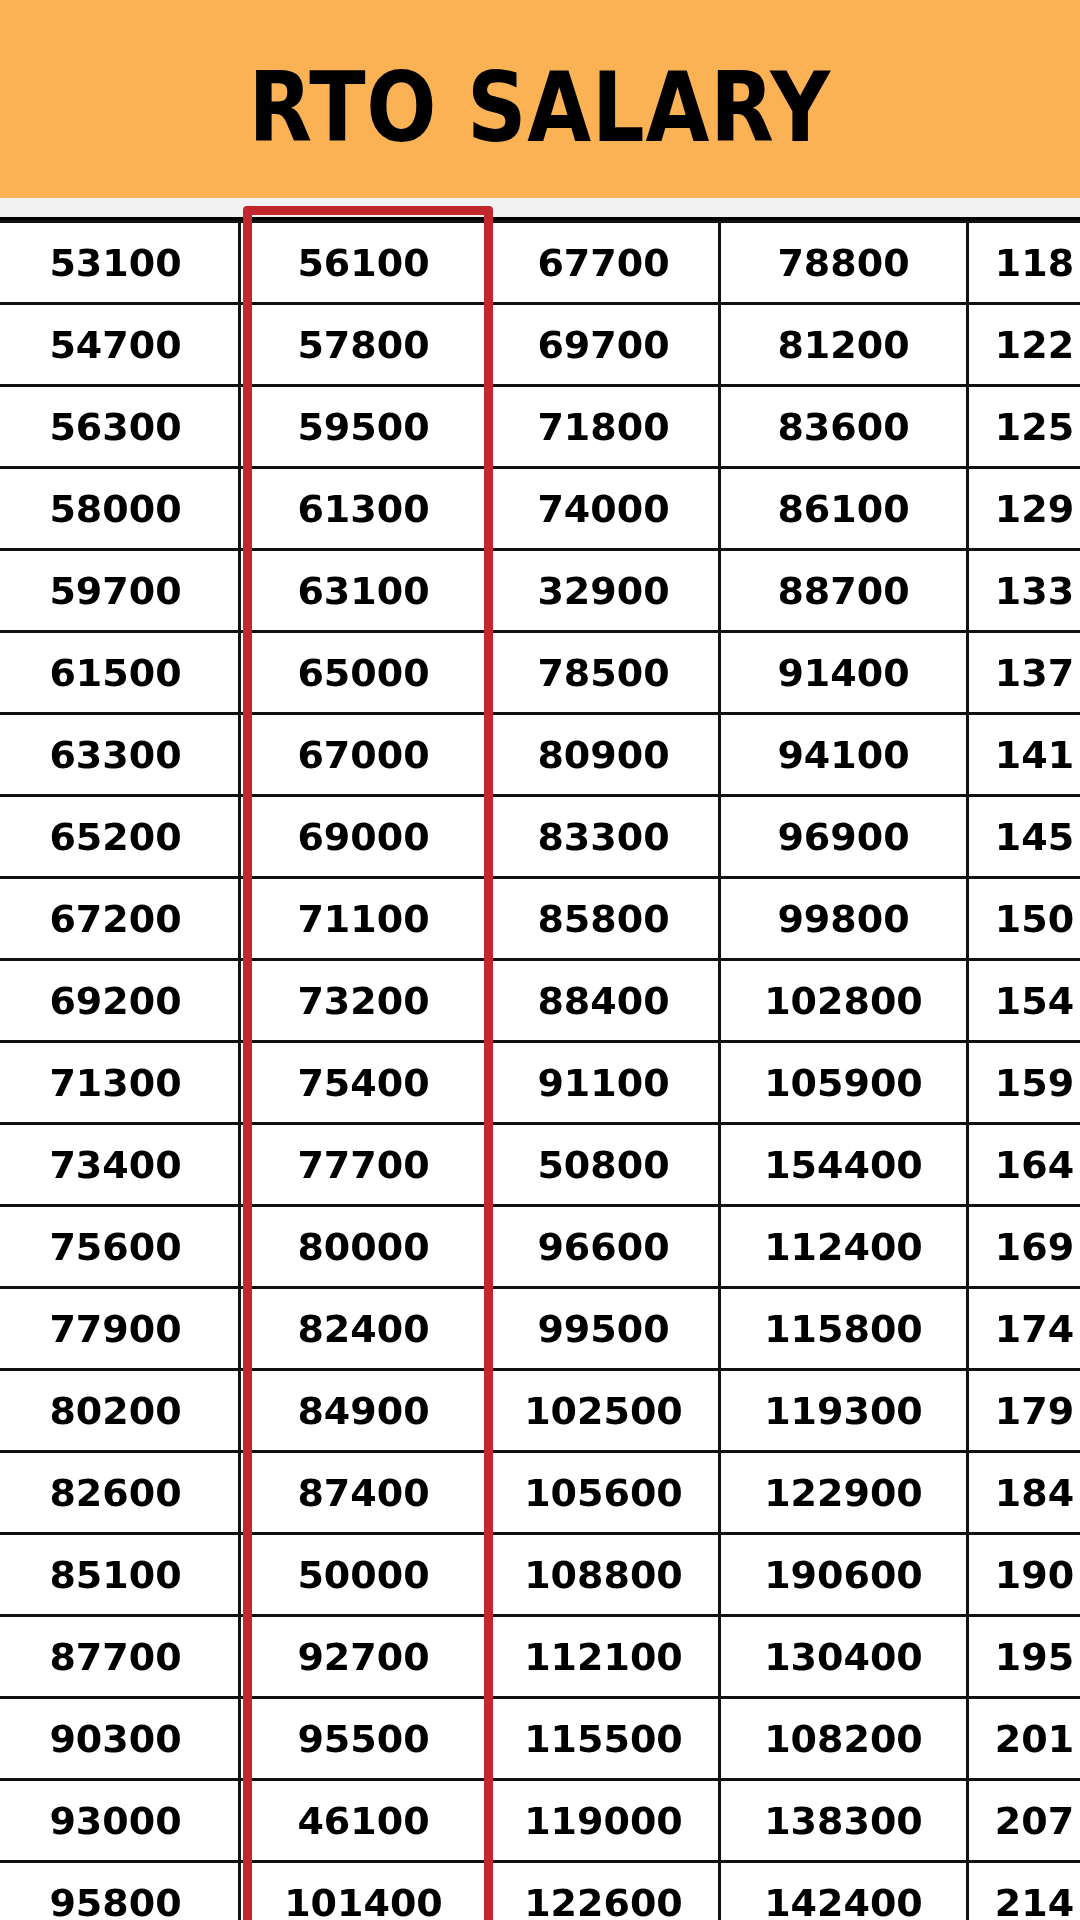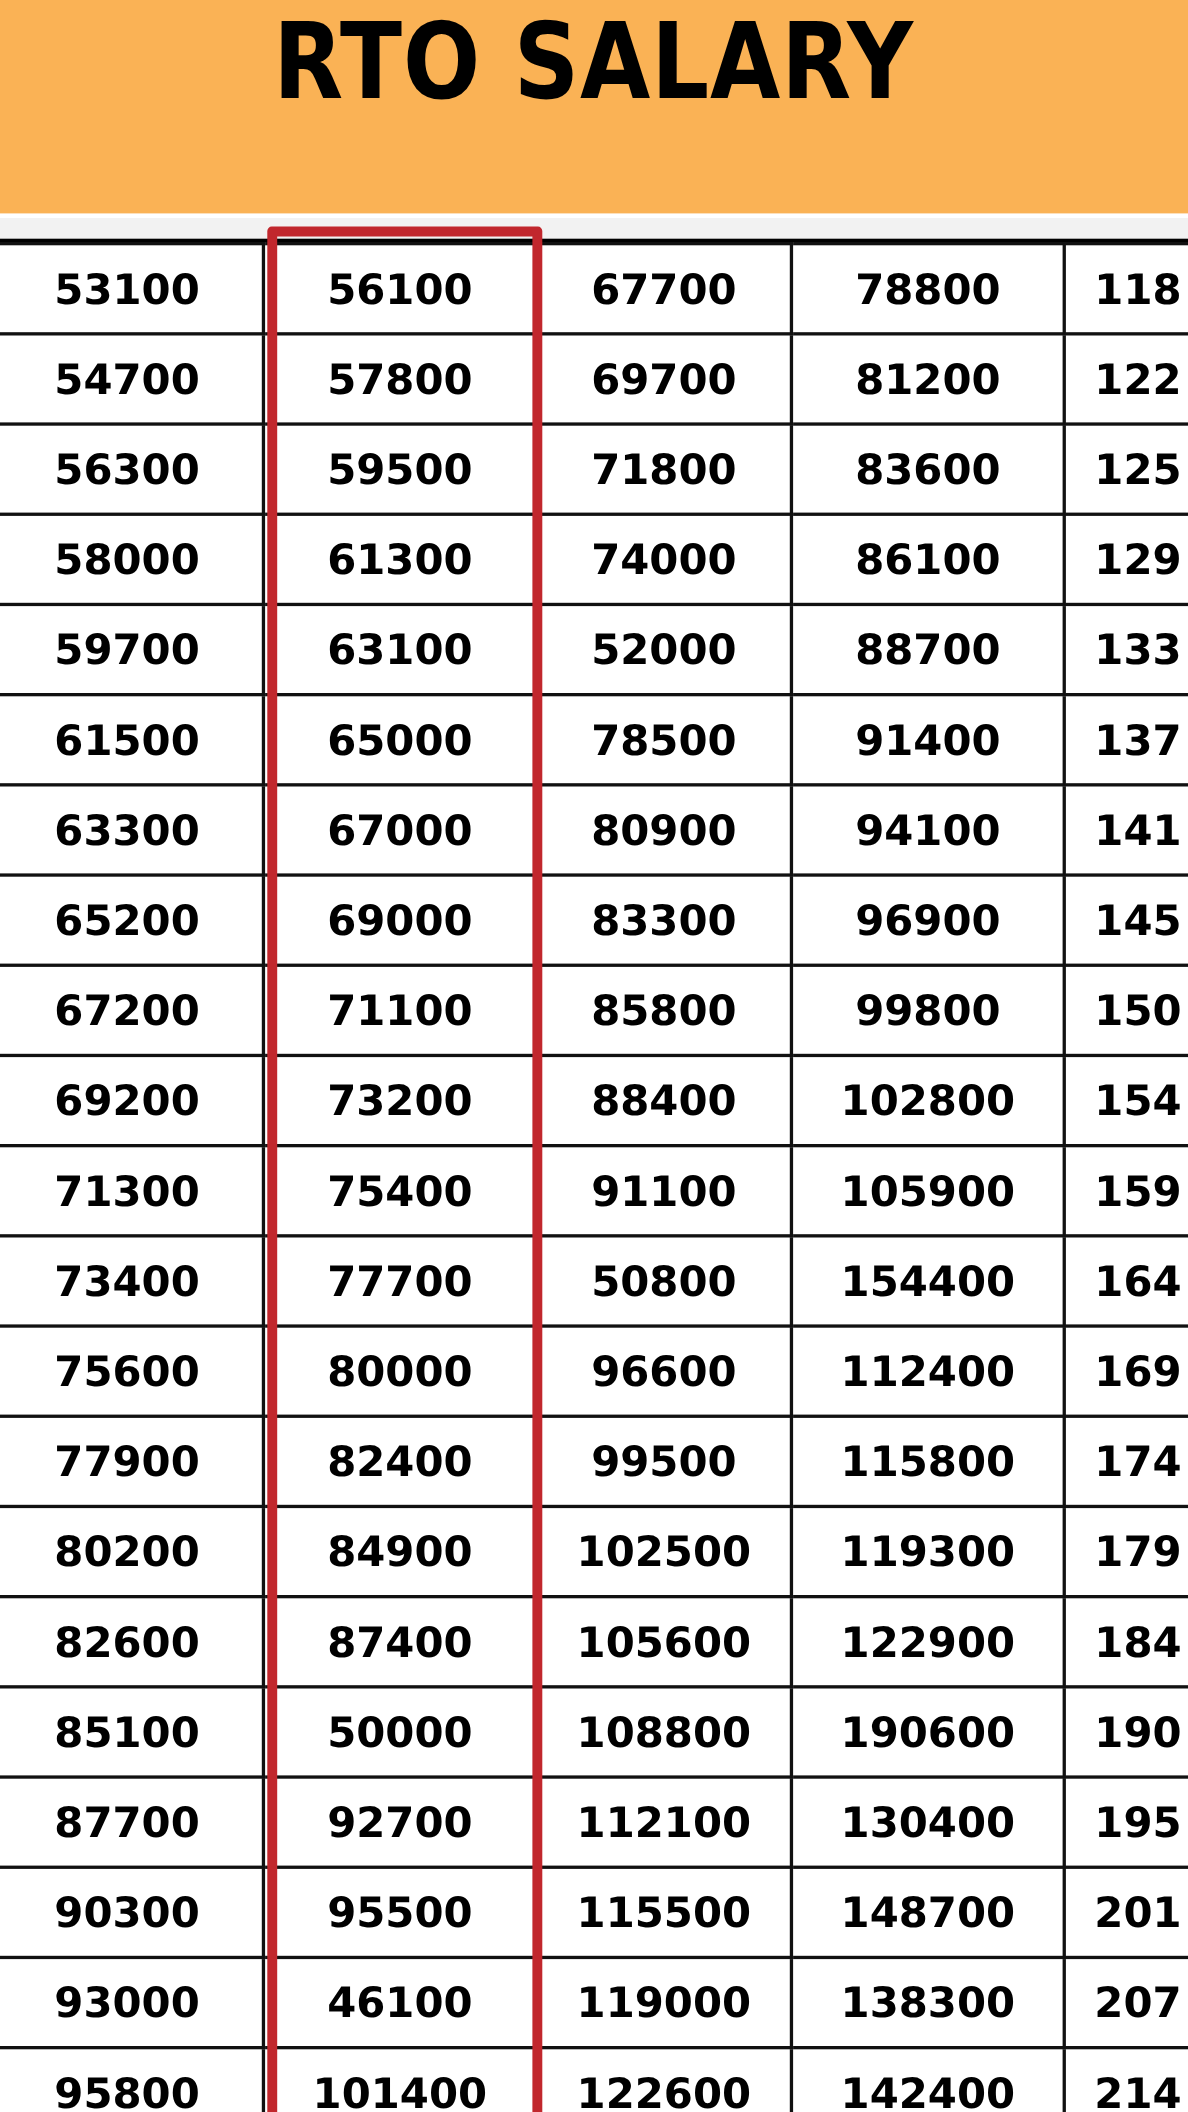--- a/index.html
+++ b/index.html
@@ -12,23 +12,24 @@
     height: 1920px;
     position: relative;
     overflow: hidden;
     font-family: "Liberation Sans", sans-serif;
   }
   #banner {
     position: absolute;
     left: 0;
     top: 0;
     width: 1080px;
-    height: 194px;
+    height: 216px;
     background: #fab255;
     display: flex;
+    align-items: center;
     justify-content: center;
     box-sizing: border-box;
   }
   #banner-title {
     font-family: "DejaVu Sans", sans-serif;
     font-weight: 700;
     font-size: 96px;
     letter-spacing: 1px;
     color: #000000;
     transform: scaleX(0.86);
@@ -149,21 +150,21 @@
         <tr>
           <td>58000</td>
           <td>61300</td>
           <td>74000</td>
           <td>86100</td>
           <td>129</td>
         </tr>
         <tr>
           <td>59700</td>
           <td>63100</td>
-          <td>52000</td>
+          <td>32900</td>
           <td>88700</td>
           <td>133</td>
         </tr>
         <tr>
           <td>61500</td>
           <td>65000</td>
           <td>78500</td>
           <td>91400</td>
           <td>137</td>
         </tr>
@@ -248,21 +249,21 @@
           <td>87700</td>
           <td>92700</td>
           <td>112100</td>
           <td>130400</td>
           <td>195</td>
         </tr>
         <tr>
           <td>90300</td>
           <td>95500</td>
           <td>115500</td>
-          <td>148700</td>
+          <td>108200</td>
           <td>201</td>
         </tr>
         <tr>
           <td>93000</td>
           <td>46100</td>
           <td>119000</td>
           <td>138300</td>
           <td>207</td>
         </tr>
         <tr>

